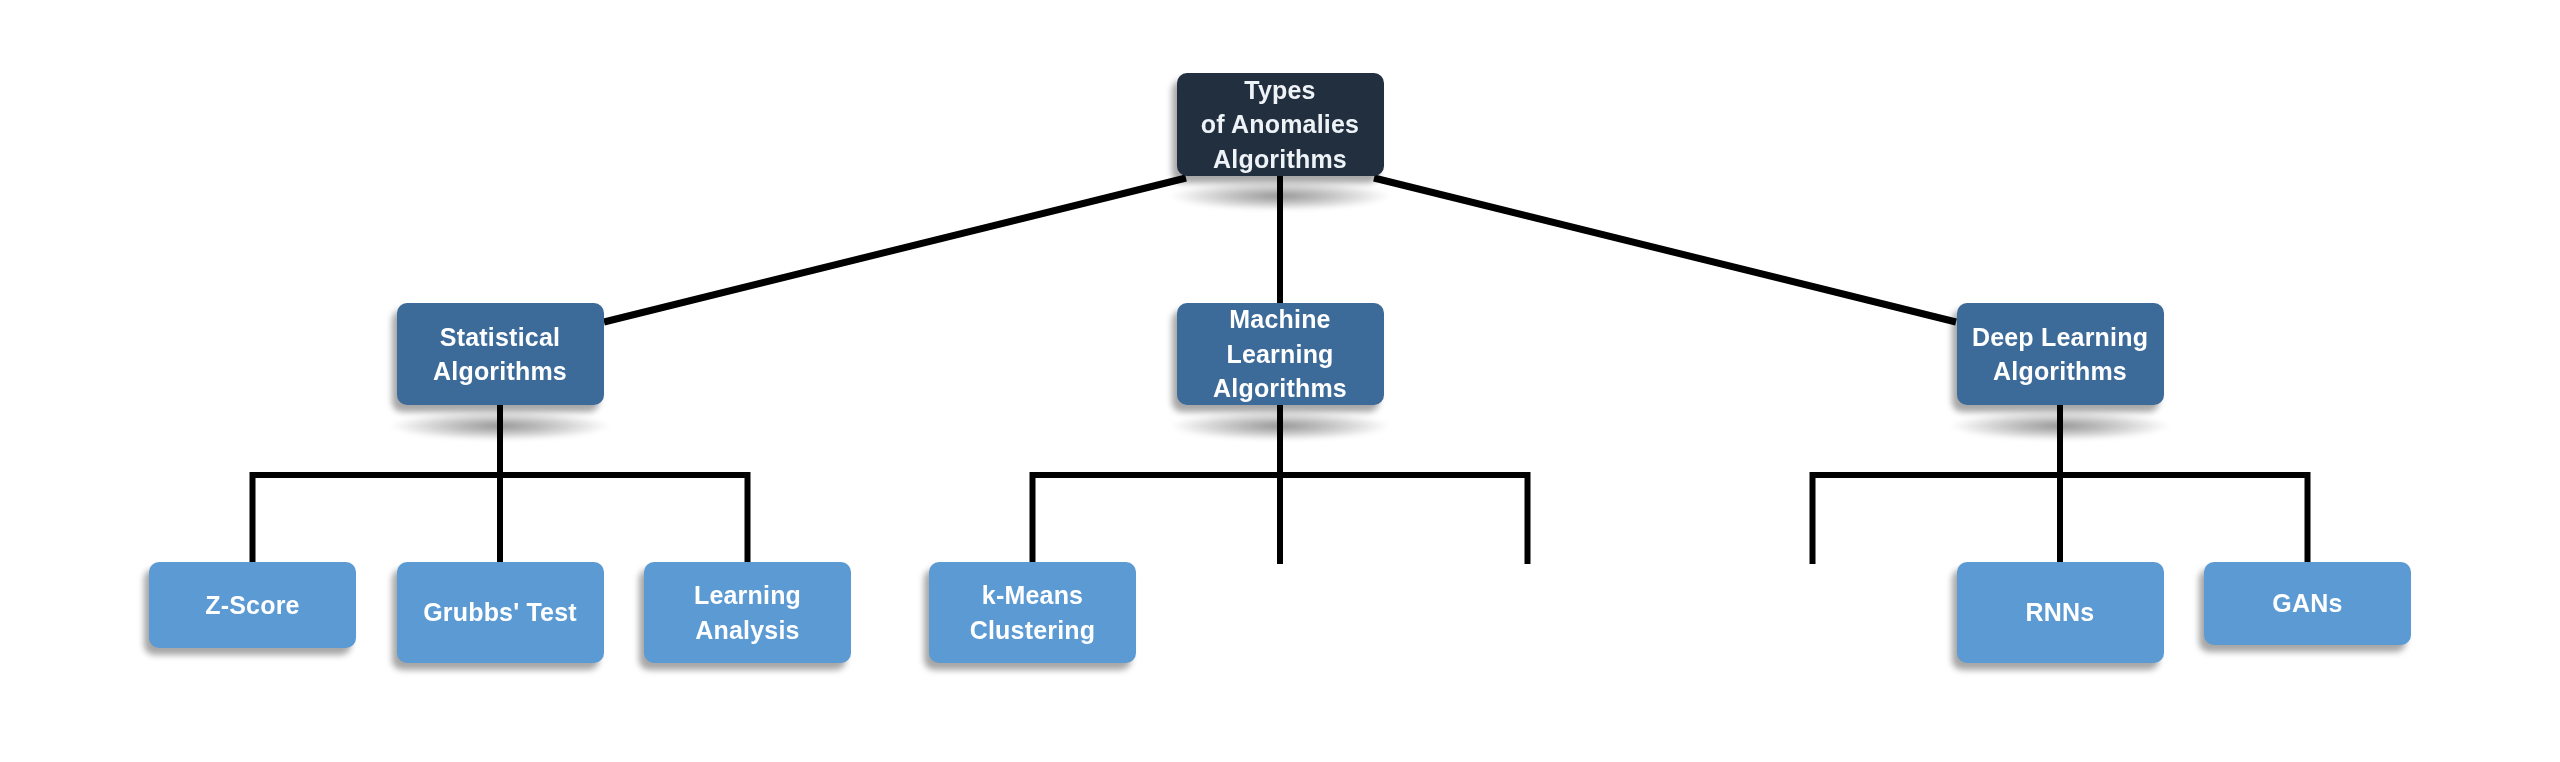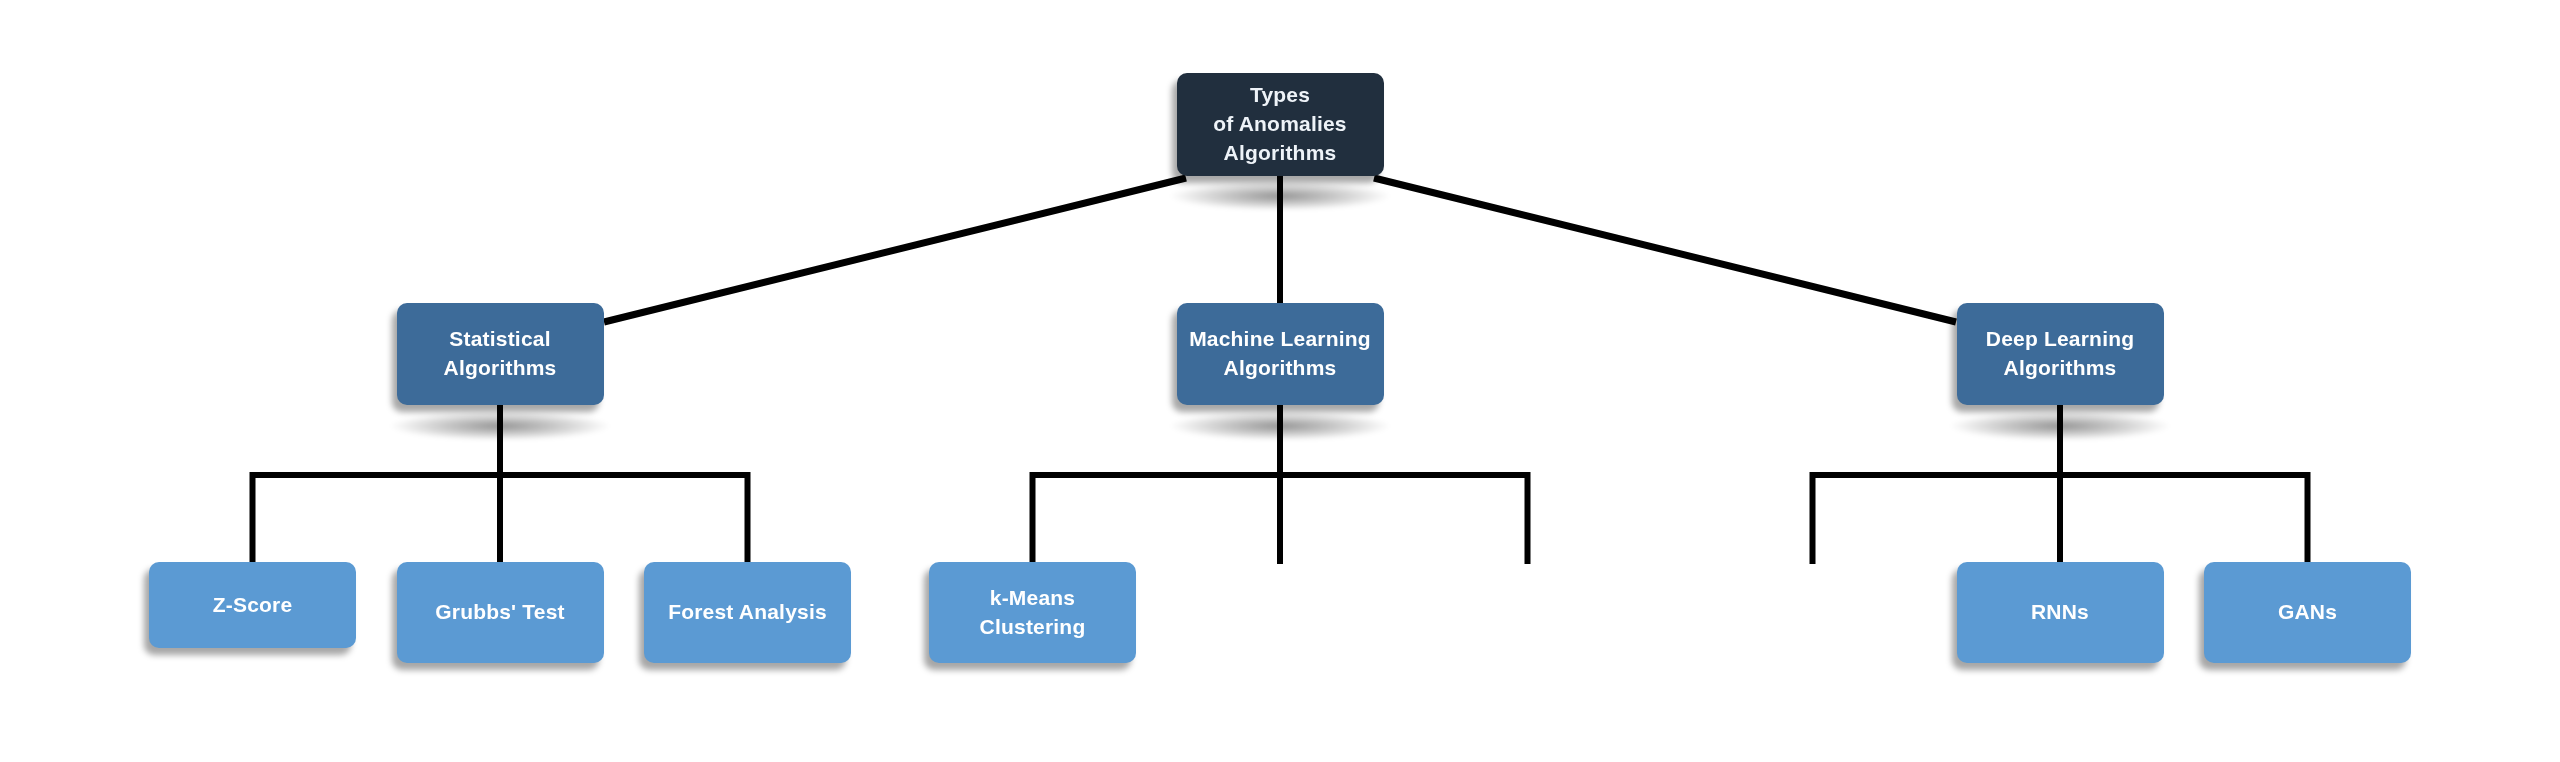--- a/index.html
+++ b/index.html
@@ -40,21 +40,21 @@
     justify-content: center;
     text-align: center;
     border-radius: 10px;
     color: var(--text);
     font-weight: bold;
     box-shadow: -5px 7px 6px rgba(0,0,0,0.35);
   }
   .node .label {
     white-space: pre-line;
     line-height: 1.38;
-    font-size: 21px;
+    font-size: 25px;
     letter-spacing: 0.2px;
     padding: 4px 8px;
   }
   .node.root   { background: var(--root-fill); color: #eef3f8; }
   .node.branch { background: var(--branch-fill); }
   .node.leaf   { background: var(--leaf-fill); }
   .ground-shadow {
     position: absolute;
     z-index: 0;
     background: radial-gradient(ellipse at center, rgba(0,0,0,0.42) 0%, rgba(0,0,0,0.18) 40%, rgba(0,0,0,0) 68%);
@@ -107,28 +107,28 @@
 Algorithms</span>
   </div>
 
   <div class="node leaf" style="left:149px; top:562px; width:207px; height:86px;">
     <span class="label">Z-Score</span>
   </div>
   <div class="node leaf" style="left:396.5px; top:562px; width:207px; height:101px;">
     <span class="label">Grubbs' Test</span>
   </div>
   <div class="node leaf" style="left:644px; top:562px; width:207px; height:101px;">
-    <span class="label">Forest Analysis</span>
+    <span class="label">Learning Analysis</span>
   </div>
 
   <div class="node leaf" style="left:929px; top:562px; width:207px; height:101px;">
     <span class="label">k-Means
 Clustering</span>
   </div>
 
   <div class="node leaf" style="left:1956.5px; top:562px; width:207px; height:101px;align-items:center;">
     <span class="label">RNNs</span>
   </div>
-  <div class="node leaf" style="left:2204px; top:562px; width:207px; height:101px;">
+  <div class="node leaf" style="left:2204px; top:562px; width:207px; height:83px;">
     <span class="label">GANs</span>
   </div>
 
 </div>
 
 </body></html>

